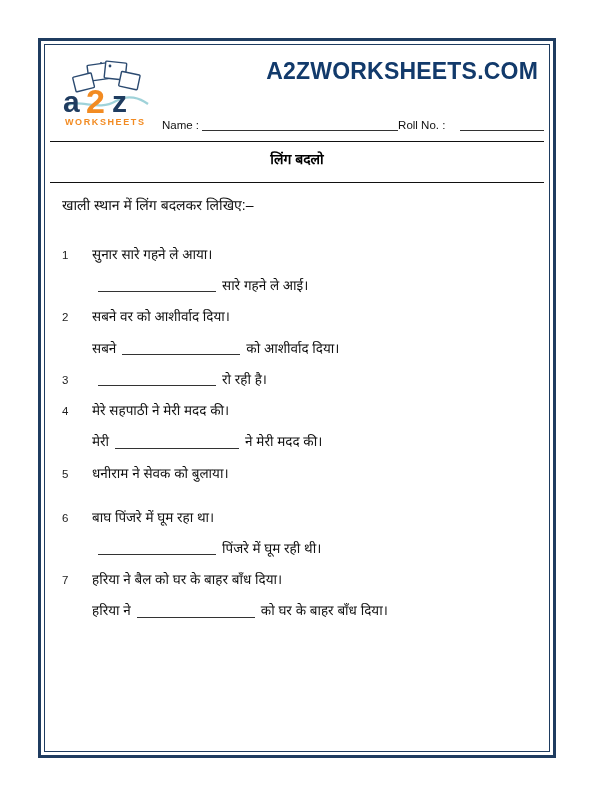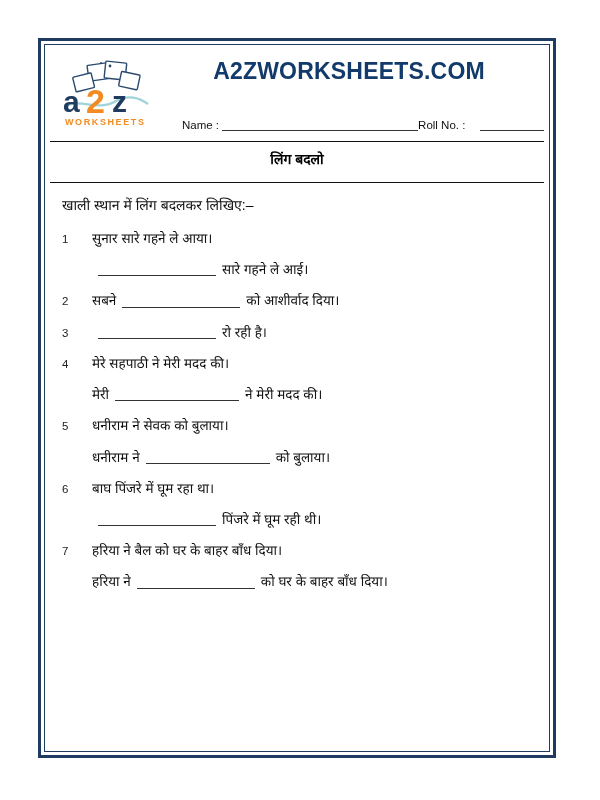--- a/index.html
+++ b/index.html
@@ -68,21 +68,21 @@
     top: 10px;
     width: 96px;
     height: 70px;
   }
 
   .brand-title {
     position: absolute;
     left: 110px;
     right: 6px;
     top: 8px;
-    text-align: center;
+    text-align: right;
     font-size: 23px;
     font-weight: bold;
     color: #123a6b;
     letter-spacing: 0.2px;
     font-family: "Liberation Sans", sans-serif;
   }
 
   .fields {
     position: absolute;
     left: 112px;
@@ -106,21 +106,21 @@
     border-bottom: 1px solid #333;
     height: 11px;
   }
   .rule-name   { width: 196px; }
   .rule-roll   { width: 100px; }
   .rule-class  { width: 86px; }
   .rule-sec    { width: 84px; }
   .rule-date   { width: 104px; }
   .spacer-mid  { width: 26px; }
   .spacer-sm   { width: 12px; }
-  .col-left  { display:flex; align-items:flex-start;margin-left:20px; }
+  .col-left  { display:flex; align-items:flex-start; }
   .col-right { display:flex; align-items:flex-end; margin-left:auto;margin-top:24px; }
 
   
   .ws-title {
     text-align: center;
     font-family: "Liberation Sans", sans-serif;
     font-size: 14px;
     font-weight: bold;
     color: #000;
     padding: 7px 0 14px 0;
@@ -128,21 +128,21 @@
   }
 
   
   .body-area {
     padding: 12px 10px 0 12px;
   }
 
   .instruction {
     font-size: 14px;
     color: #111;
-    margin-bottom: 16px;
+    margin-bottom: 32px;
     font-family: "Liberation Sans", sans-serif;
   }
 
   .q-item {
     display: flex;
     margin-bottom: 13px;
   }
   .q-num {
     width: 30px;
     flex: 0 0 30px;
@@ -250,20 +250,21 @@
                 <span class="pre-text"></span>
                 <span class="blank blank-w1"></span>
                 <span class="post-text">सारे गहने ले आई।</span>
               </div>
             </div>
           </div>
 
           <div class="q-item">
             <div class="q-num">2</div>
             <div class="q-body">
+              <div class="q-line1">सबने वर को आशीर्वाद दिया।</div>
               <div class="q-line2">
                 <span class="pre-text">सबने</span>
                 <span class="blank blank-w1"></span>
                 <span class="post-text">को आशीर्वाद दिया।</span>
               </div>
             </div>
           </div>
 
           <div class="q-item">
             <div class="q-num">3</div>
@@ -285,25 +286,20 @@
                 <span class="blank blank-w2"></span>
                 <span class="post-text">ने मेरी मदद की।</span>
               </div>
             </div>
           </div>
 
           <div class="q-item">
             <div class="q-num">5</div>
             <div class="q-body">
               <div class="q-line1">धनीराम ने सेवक को बुलाया।</div>
-              <div class="q-line2">
-                <span class="pre-text">धनीराम ने</span>
-                <span class="blank blank-w2"></span>
-                <span class="post-text">को बुलाया।</span>
-              </div>
             </div>
           </div>
 
           <div class="q-item">
             <div class="q-num">6</div>
             <div class="q-body">
               <div class="q-line1">बाघ पिंजरे में घूम रहा था।</div>
               <div class="q-line2">
                 <span class="pre-text"></span>
                 <span class="blank blank-w1"></span>

